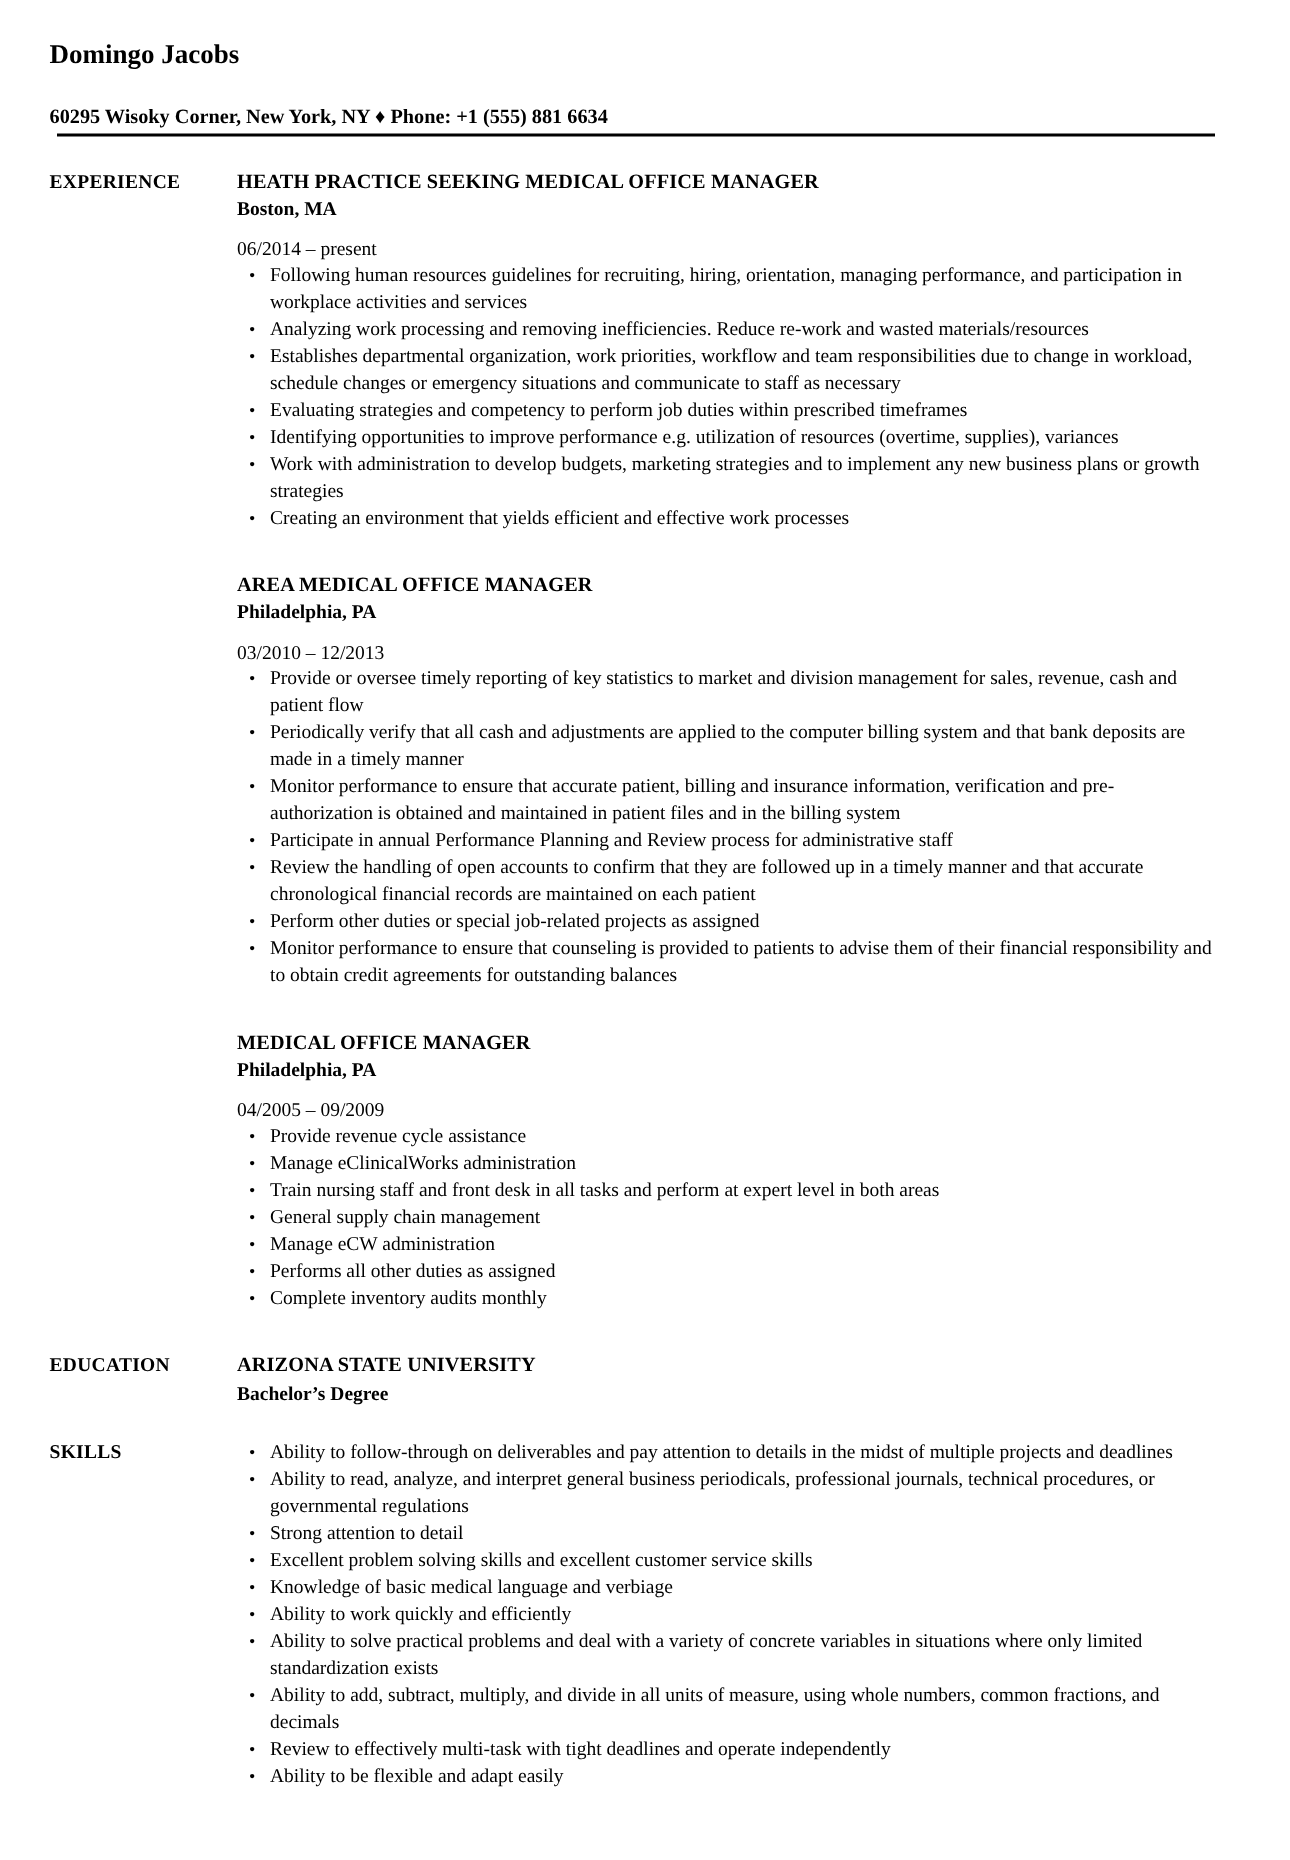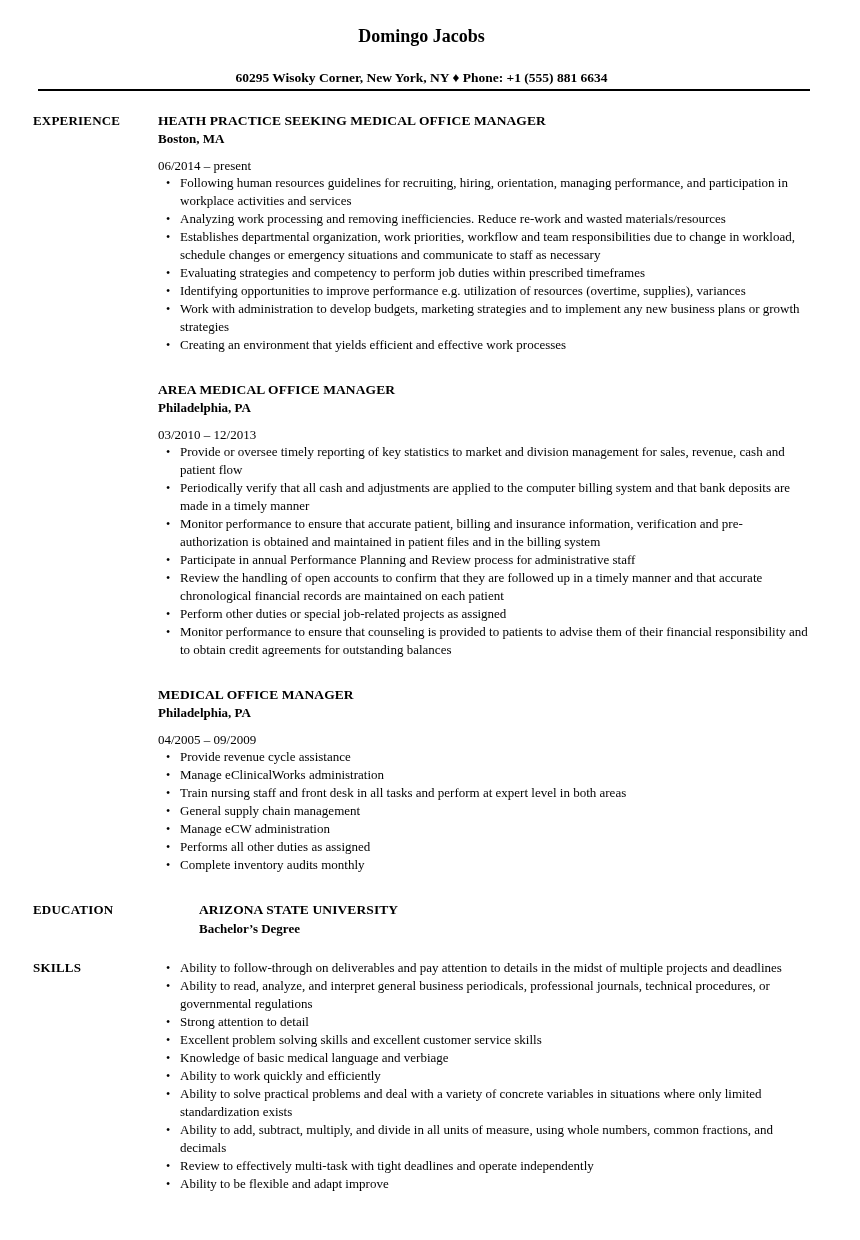--- a/index.html
+++ b/index.html
@@ -4,30 +4,30 @@
 <style>
   html, body { margin: 0; padding: 0; background: #ffffff; }
   body {
     width: 860px; min-height: 1240px;
     color: #000;
     font-family: "Liberation Serif", serif;
     -webkit-font-smoothing: antialiased;
   }
   .page { box-sizing: border-box; width: 860px; min-height: 1240px; padding: 26px 50px 30px 33px; background: #fff; }
 
-  .doc-header { text-align: center; }
+  .doc-header { }
   .doc-name { font-size: 18px; font-weight: bold; line-height: 21px; }
   .doc-contact { font-size: 13.5px; font-weight: bold; line-height: 15px; margin-top: 23px; }
   .header-rule { border: 0; border-top: 2px solid #000; margin: 4px 0 0 5px; }
 
   .section { display: grid; grid-template-columns: 125px 1fr; }
   .section-label { font-size: 13px; font-weight: bold; line-height: 20px; letter-spacing: 0.2px; }
 
   .section-experience { margin-top: 20px; }
-  .section-education  { margin-top: 26px; gap: 41px; }
+  .section-education  { margin-top: 26px; }
   .section-skills     { margin-top: 20px; }
 
   .job + .job { margin-top: 26px; }
   .job-title   { font-size: 13.5px; font-weight: bold; line-height: 20px; letter-spacing: 0.1px; }
   .job-location{ font-size: 13px;   font-weight: bold; line-height: 15px; }
   .job-dates   { font-size: 13px;   line-height: 15px; margin-top: 12px; }
 
   ul.bullets { margin: 1px 0 0 0; padding: 0; list-style: none; font-size: 13px; line-height: 18px; }
   ul.bullets li { position: relative; padding-left: 22px; }
   ul.bullets .bullet { position: absolute; left: 8px; top: 0; font-size: 12px; }
@@ -112,18 +112,18 @@
       <ul class="bullets">
         <li><span class="bullet">•</span><span>Ability to follow-through on deliverables and pay attention to details in the midst of multiple projects and deadlines</span></li>
         <li><span class="bullet">•</span><span>Ability to read, analyze, and interpret general business periodicals, professional journals, technical procedures, or governmental regulations</span></li>
         <li><span class="bullet">•</span><span>Strong attention to detail</span></li>
         <li><span class="bullet">•</span><span>Excellent problem solving skills and excellent customer service skills</span></li>
         <li><span class="bullet">•</span><span>Knowledge of basic medical language and verbiage</span></li>
         <li><span class="bullet">•</span><span>Ability to work quickly and efficiently</span></li>
         <li><span class="bullet">•</span><span>Ability to solve practical problems and deal with a variety of concrete variables in situations where only limited standardization exists</span></li>
         <li><span class="bullet">•</span><span>Ability to add, subtract, multiply, and divide in all units of measure, using whole numbers, common fractions, and decimals</span></li>
         <li><span class="bullet">•</span><span>Review to effectively multi-task with tight deadlines and operate independently</span></li>
-        <li><span class="bullet">•</span><span>Ability to be flexible and adapt improve</span></li>
+        <li><span class="bullet">•</span><span>Ability to be flexible and adapt easily</span></li>
       </ul>
     </div>
   </div>
 
 </div>
 
 </body></html>

